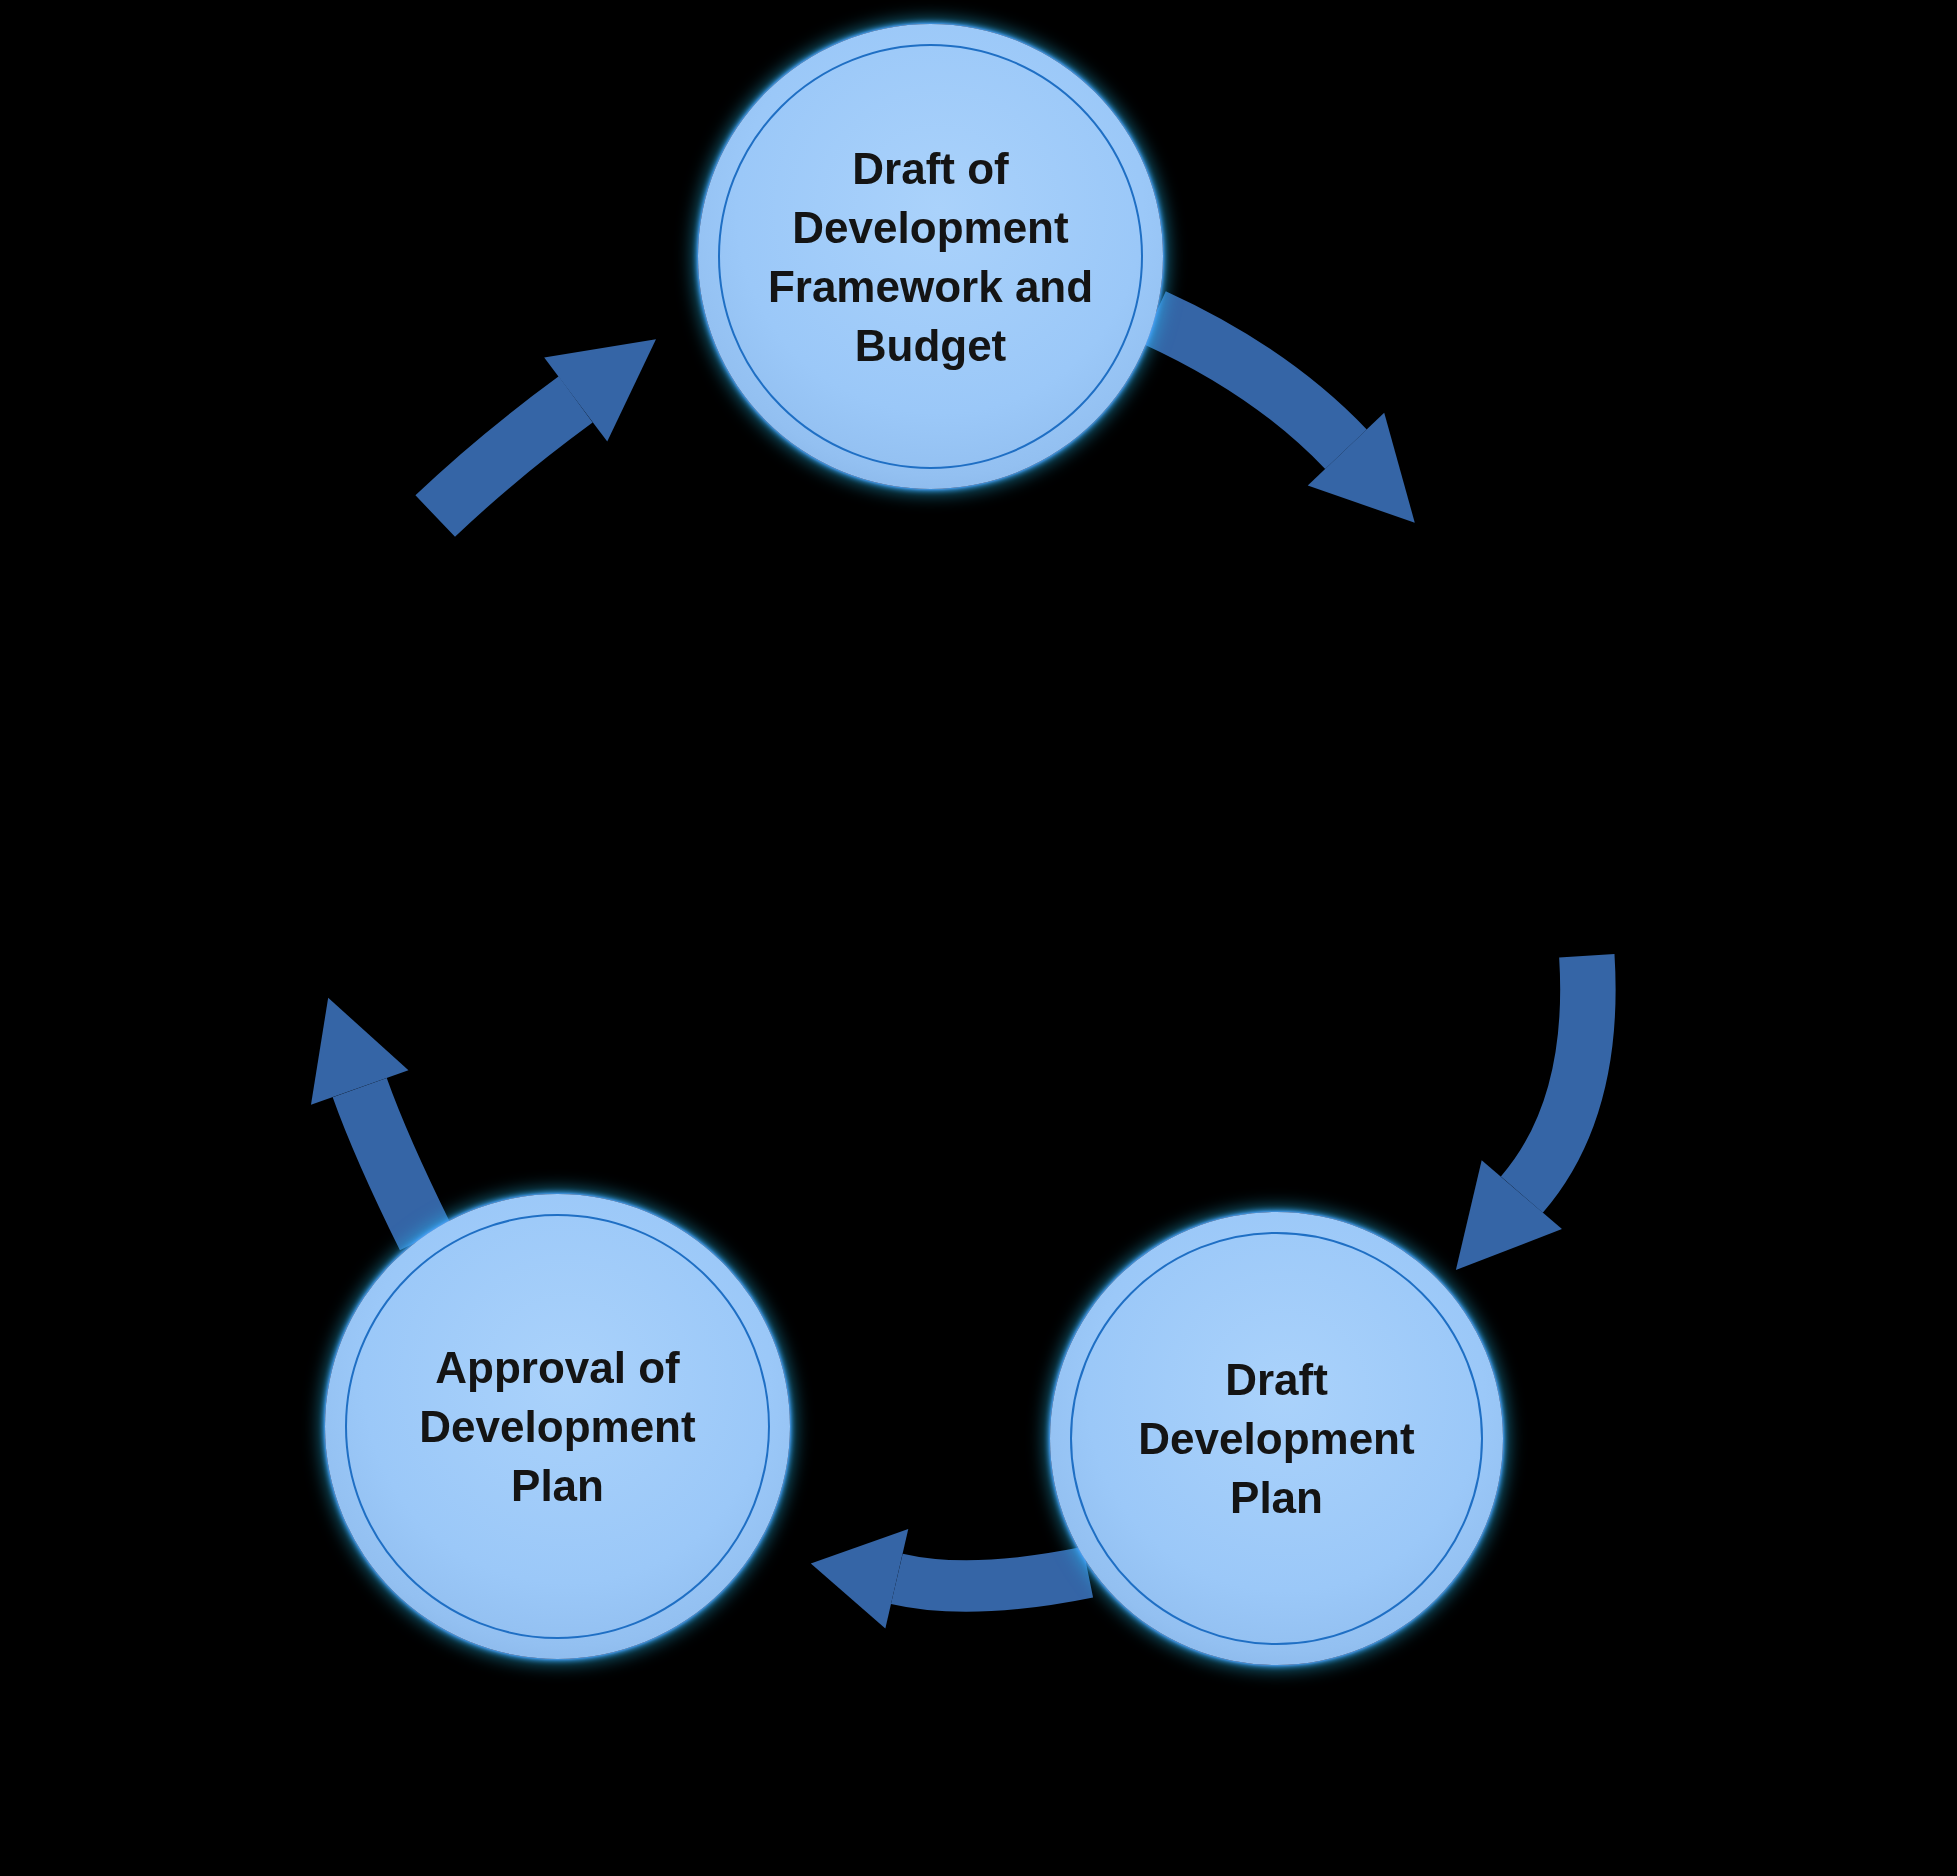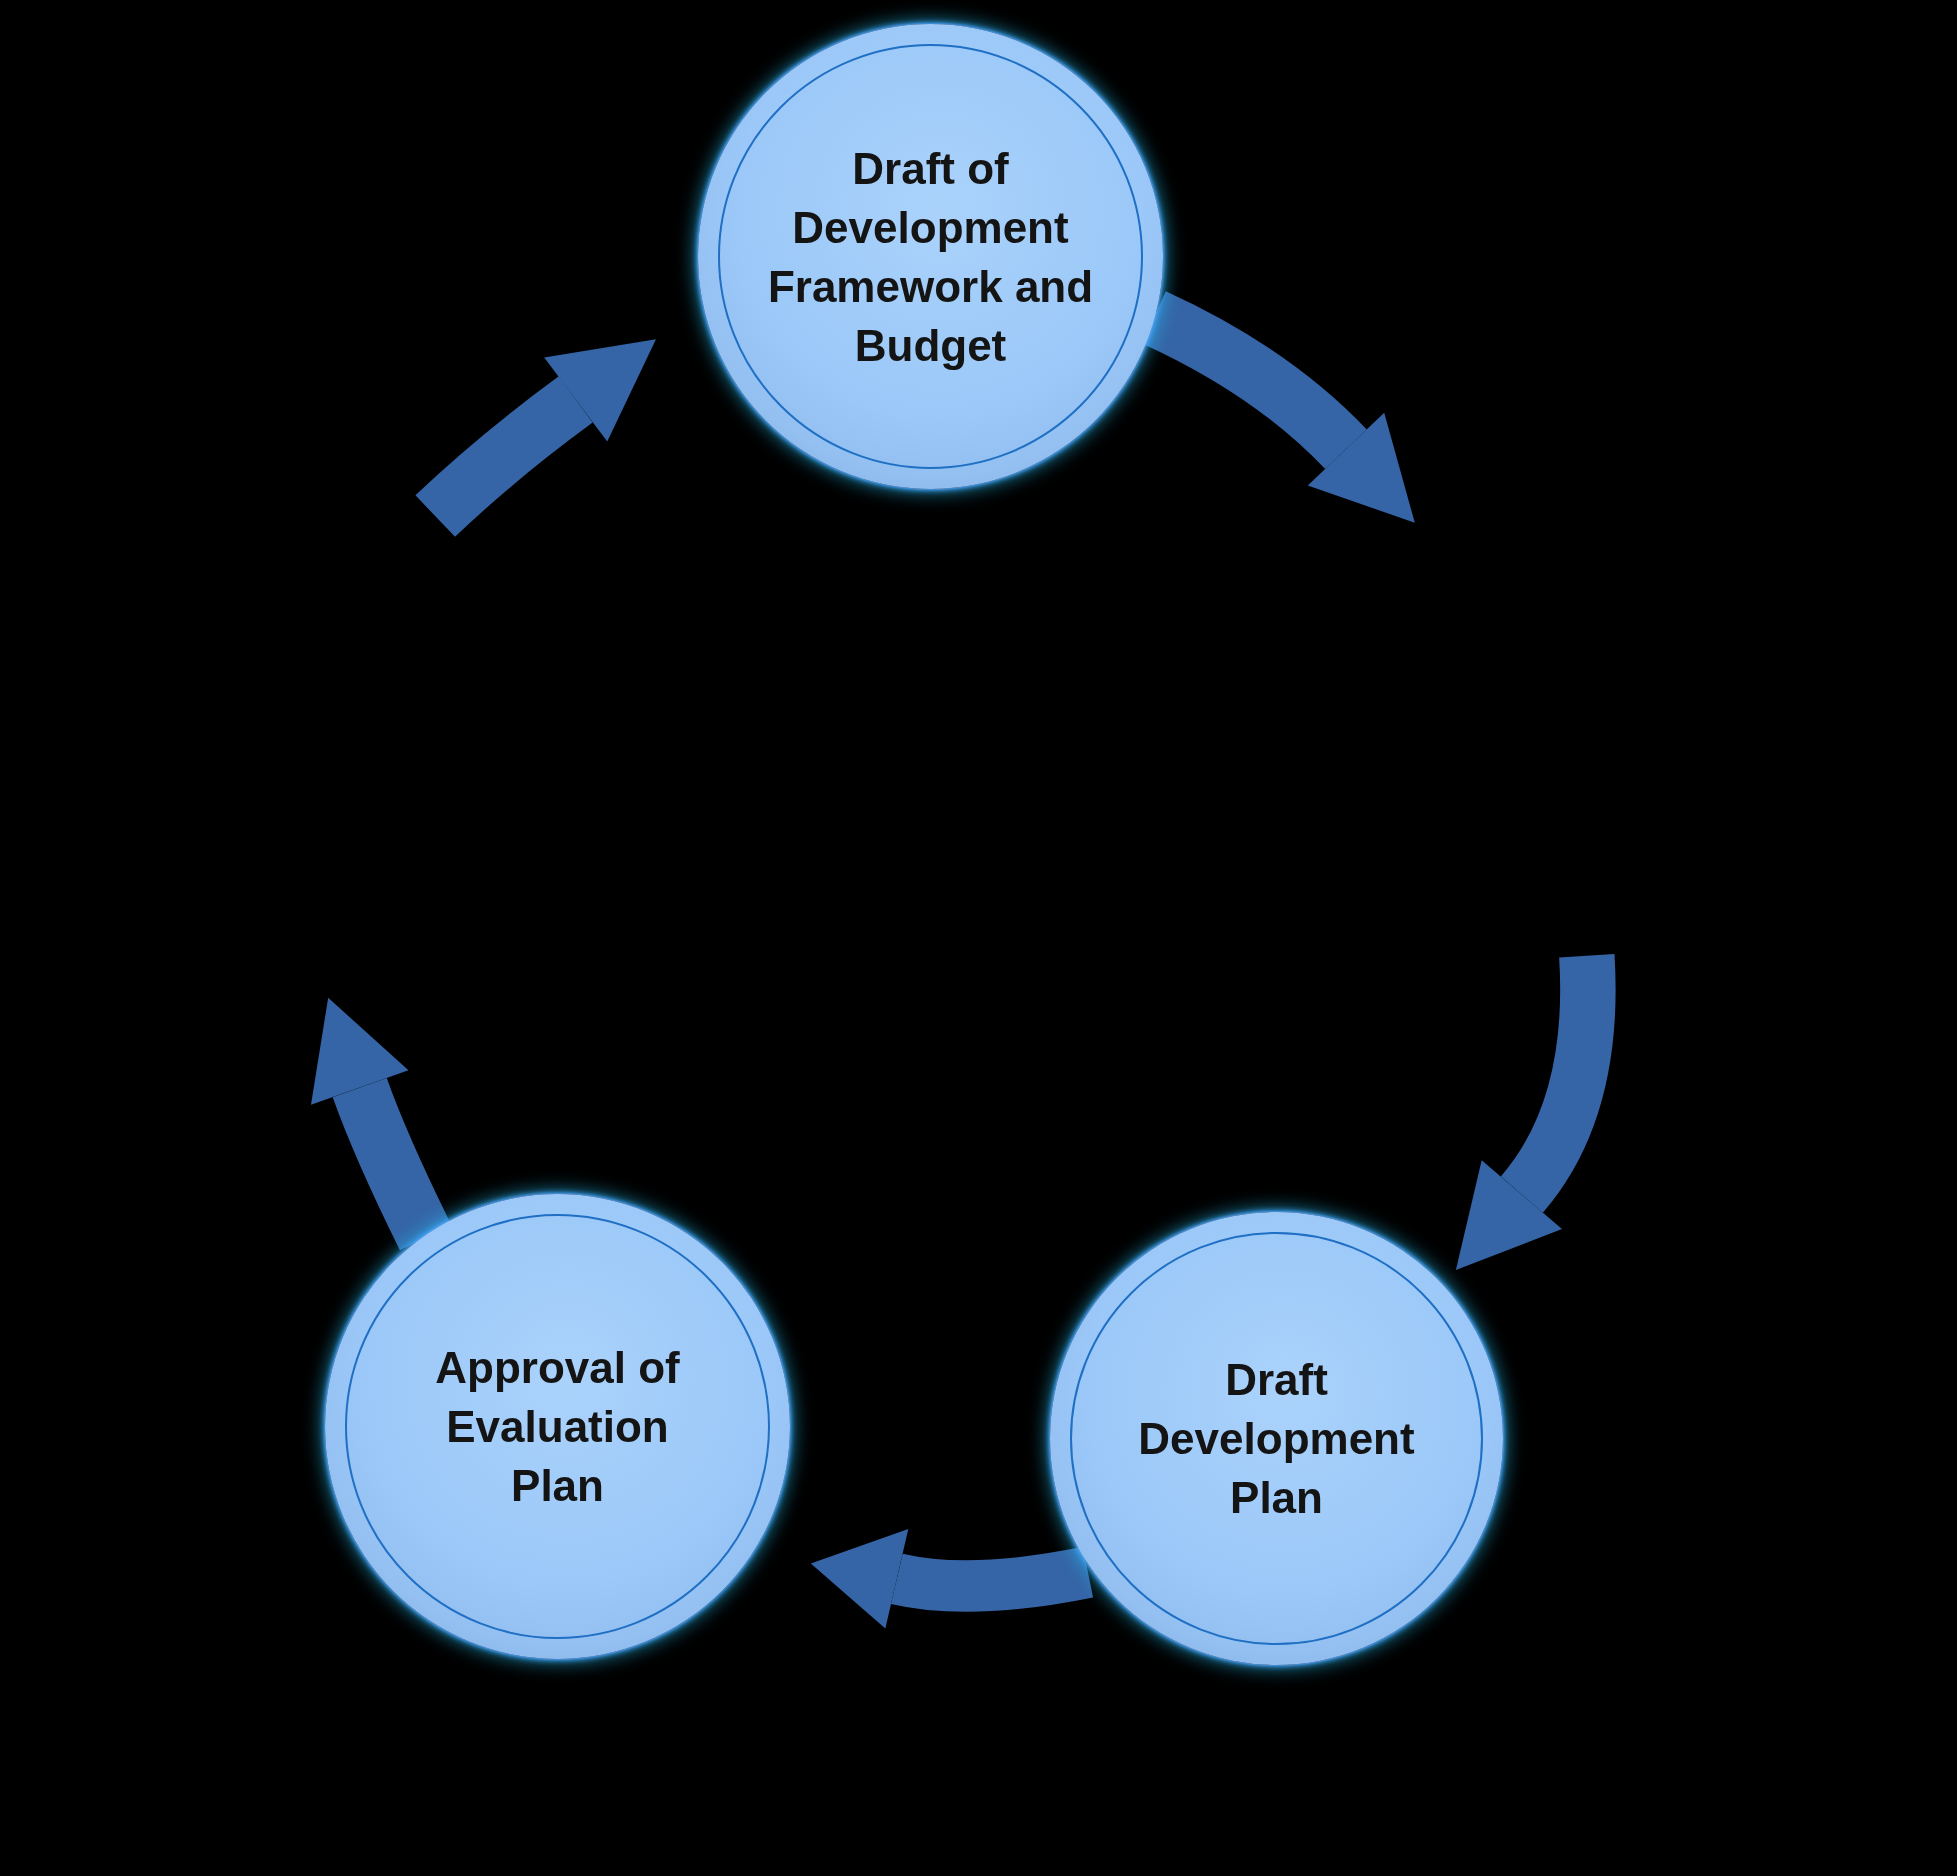--- a/index.html
+++ b/index.html
@@ -89,17 +89,17 @@
     </div>
     <div class="node" style="left: 1050px; top: 1212px; width: 453px; height: 453px;">
       <div class="ring" style="border-color: rgb(31, 111, 196);"></div>
       <div class="label" style="color: rgb(20, 20, 20);">Draft
 Development
 Plan</div>
     </div>
     <div class="node" style="left: 325px; top: 1194px; width: 465px; height: 465px;">
       <div class="ring" style="border-color: rgb(31, 111, 196);"></div>
       <div class="label" style="color: rgb(20, 20, 20);">Approval of
-Evaluation
+Development
 Plan</div>
     </div>
   </div>
 
 
 </body></html>

